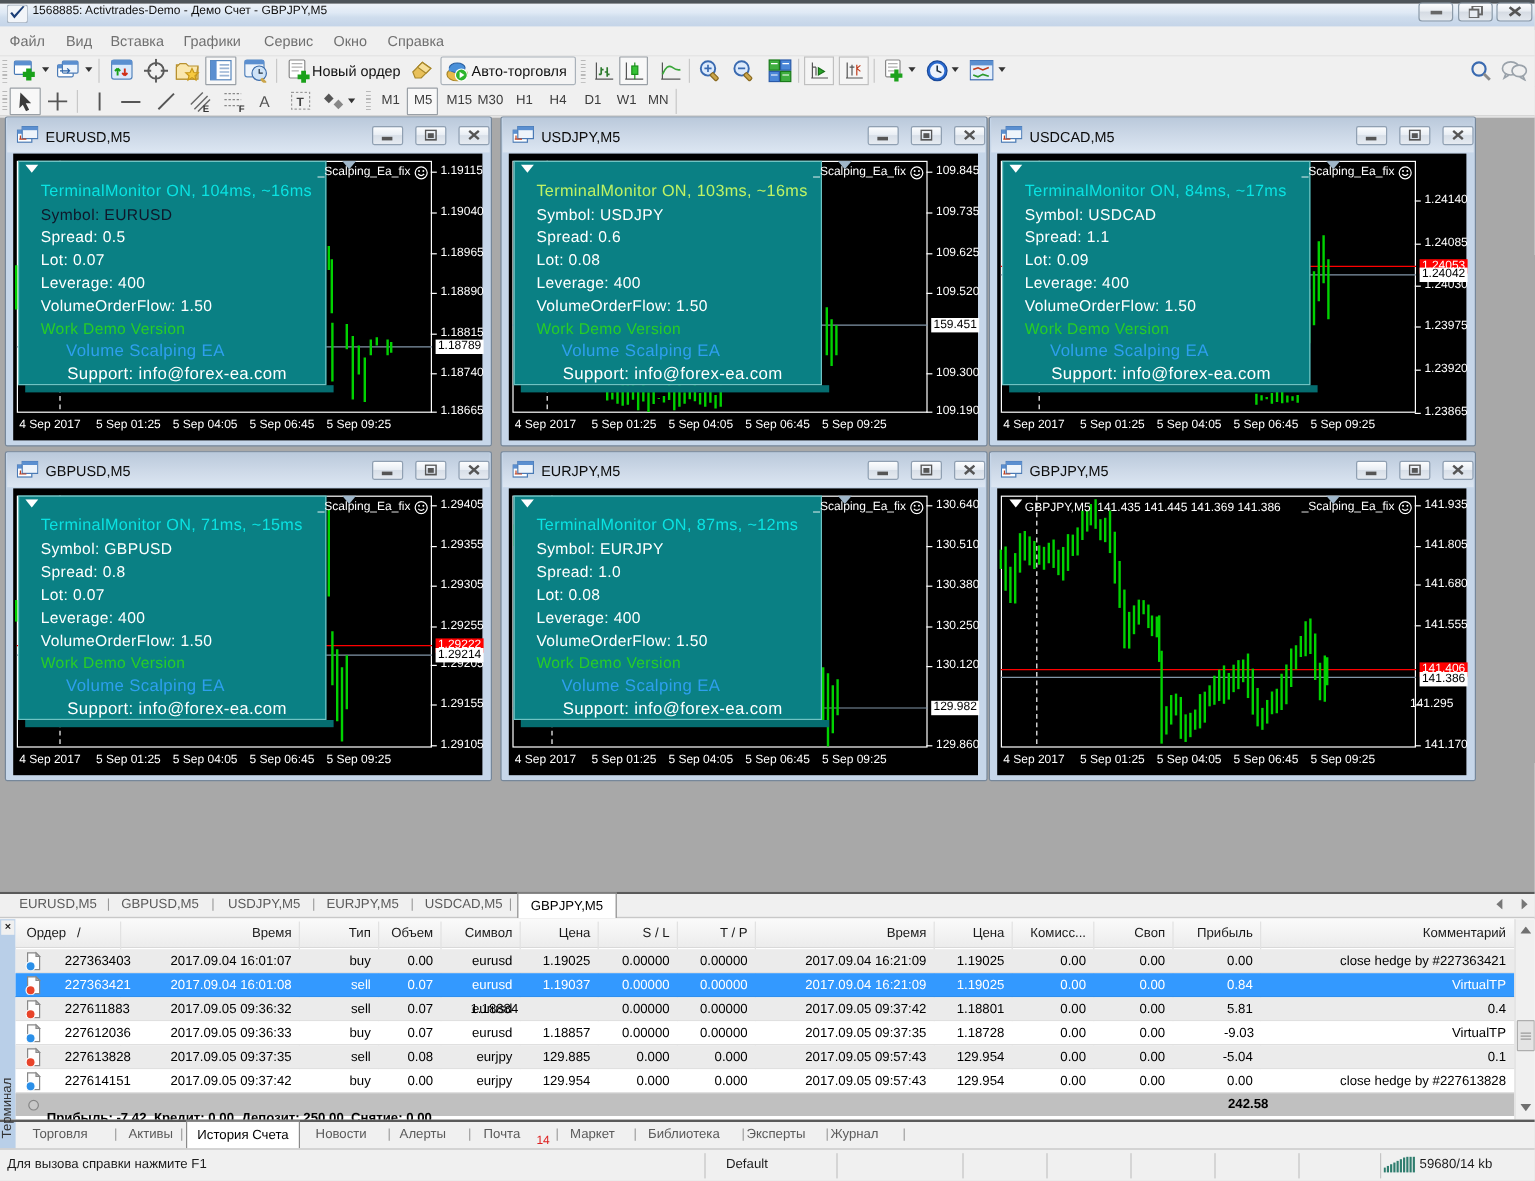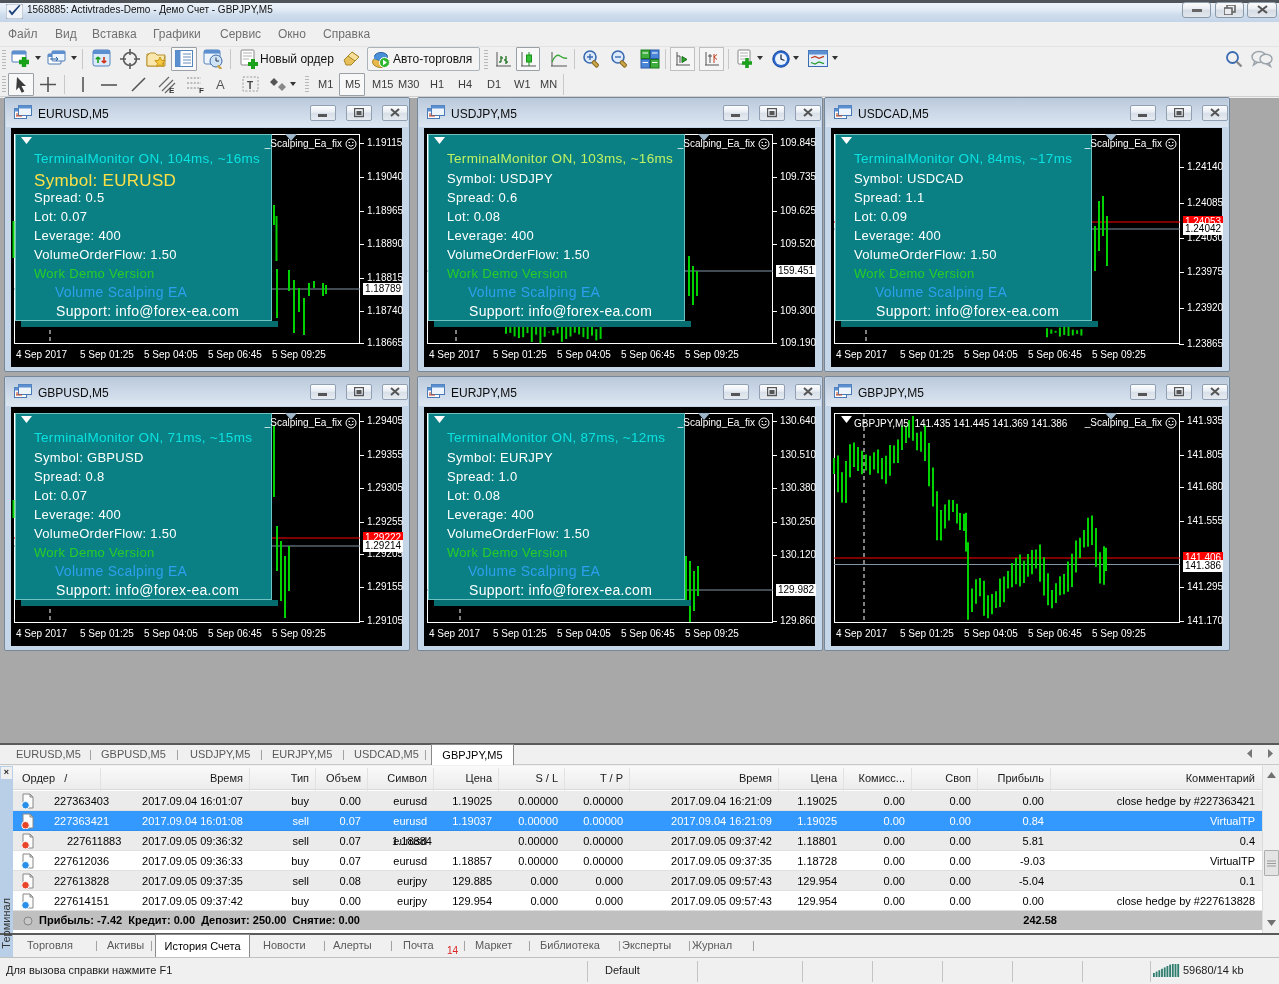--- a/index.html
+++ b/index.html
@@ -313,21 +313,21 @@
     <div class="ab tick" style="left:354px;top:180px"></div>
     <div class="ab pl" style="left:362px;top:174px">1.18815</div>
     <div class="ab tick" style="left:354px;top:213px"></div>
     <div class="ab pl" style="left:362px;top:207px">1.18740</div>
     <div class="ab tick" style="left:354px;top:245px"></div>
     <div class="ab pl" style="left:362px;top:239px">1.18665</div>
     <div class="ab pbox" style="top:185px">1.18789</div>
     <div class="ab psh" style="left:16px;top:223px;width:257px;height:6px"></div>
     <div class="ab panel" style="left:10px;top:36px;width:257px;height:187px">
       <div class="ab pt" style="left:18px;top:16px;font-size:13.5px;color:#0ae2e2">TerminalMonitor ON, 104ms, ~16ms</div>
-      <div class="ab pt" style="left:18px;top:36px;font-size:17px;color:#fde047">Symbol: EURUSD</div>
+      <div class="ab pt" style="left:18px;top:36px;font-size:13px;color:#0f172a">Symbol: EURUSD</div>
       <div class="ab pt" style="left:18px;top:55px;font-size:13px;color:#fff">Spread: 0.5</div>
       <div class="ab pt" style="left:18px;top:74px;font-size:13px;color:#fff">Lot: 0.07</div>
       <div class="ab pt" style="left:18px;top:93px;font-size:13px;color:#fff">Leverage: 400</div>
       <div class="ab pt" style="left:18px;top:112px;font-size:13px;color:#fff">VolumeOrderFlow: 1.50</div>
       <div class="ab pt" style="left:18px;top:131px;font-size:13px;color:#27cd27">Work Demo Version</div>
       <div class="ab pt" style="left:39px;top:149px;font-size:14px;color:#2e9fee">Volume Scalping EA</div>
       <div class="ab pt" style="left:40px;top:168px;font-size:14px;color:#fff">Support: info@forex-ea.com</div>
     </div>
     <div class="ab scalp" style="left:0;top:40px;width:337px;text-align:right">_Scalping_Ea_fix</div>
     <svg class="ab" style="left:340px;top:40px" width="12" height="12" viewBox="0 0 12 12">
@@ -788,21 +788,21 @@
     </svg>
     <div class="ab tick" style="left:354px;top:44px"></div>
     <div class="ab pl" style="left:362px;top:38px">141.935</div>
     <div class="ab tick" style="left:354px;top:78px"></div>
     <div class="ab pl" style="left:362px;top:72px">141.805</div>
     <div class="ab tick" style="left:354px;top:110px"></div>
     <div class="ab pl" style="left:362px;top:104px">141.680</div>
     <div class="ab tick" style="left:354px;top:144px"></div>
     <div class="ab pl" style="left:362px;top:138px">141.555</div>
     <div class="ab tick" style="left:354px;top:210px"></div>
-    <div class="ab pl" style="left:362px;top:204px">141.295</div>
+    <div class="ab pl" style="left:350px;top:204px">141.295</div>
     <div class="ab tick" style="left:354px;top:244px"></div>
     <div class="ab pl" style="left:362px;top:238px">141.170</div>
     <div class="ab rbox" style="top:175px">141.406</div>
     <div class="ab pbox" style="top:183px">141.386</div>
     <div class="ab scalp" style="left:0;top:40px;width:337px;text-align:right">_Scalping_Ea_fix</div>
     <svg class="ab" style="left:340px;top:40px" width="12" height="12" viewBox="0 0 12 12">
       <circle cx="6" cy="6" r="5" fill="none" stroke="#fff"></circle>
       <circle cx="4.2" cy="4.5" r="0.8" fill="#fff"></circle>
       <circle cx="7.8" cy="4.5" r="0.8" fill="#fff"></circle>
       <path d="M3.5 7 q2.5 2.6 5 0" fill="none" stroke="#fff"></path>
@@ -910,21 +910,21 @@
       <div class="ab cell" style="left:798px;width:160px;text-align:right;color:#fff">0.00</div>
       <div class="ab cell" style="left:871px;width:160px;text-align:right;color:#fff">0.84</div>
       <div class="ab cell" style="left:1082px;width:160px;text-align:right;color:#fff">VirtualTP</div>
     </div>
     <div class="ab trow" style="top:65px;width:1249px;background:#ebebeb;border-bottom:1px solid #e0e0e0">
       <svg class="ab" style="left:7px;top:2px" width="16" height="16" viewBox="0 0 16 16">
         <path d="M3 1 h7 l3 3 v11 h-10 z" fill="#fdfdfd" stroke="#888"></path>
         <path d="M10 1 l3 3 h-3 z" fill="#d8d8d8" stroke="#888"></path>
         <circle cx="5.5" cy="12.2" r="3.8" fill="#e8442a" stroke="#fff"></circle>
       </svg>
-      <div class="ab cell" style="left:54px;color:#000">227611883</div>
+      <div class="ab cell" style="left:41px;color:#000">227611883</div>
       <div class="ab cell" style="left:70px;width:160px;text-align:right;color:#000">2017.09.05 09:36:32</div>
       <div class="ab cell" style="left:136px;width:160px;text-align:right;color:#000">sell</div>
       <div class="ab cell" style="left:188px;width:160px;text-align:right;color:#000">0.07</div>
       <div class="ab cell" style="left:254px;width:160px;text-align:right;color:#000">eurusd</div>
       <div class="ab cell" style="left:319px;width:160px;text-align:center;color:#000">1.18884</div>
       <div class="ab cell" style="left:385px;width:160px;text-align:right;color:#000">0.00000</div>
       <div class="ab cell" style="left:450px;width:160px;text-align:right;color:#000">0.00000</div>
       <div class="ab cell" style="left:599px;width:160px;text-align:right;color:#000">2017.09.05 09:37:42</div>
       <div class="ab cell" style="left:664px;width:160px;text-align:right;color:#000">1.18801</div>
       <div class="ab cell" style="left:732px;width:160px;text-align:right;color:#000">0.00</div>
@@ -992,21 +992,21 @@
       <div class="ab cell" style="left:664px;width:160px;text-align:right;color:#000">129.954</div>
       <div class="ab cell" style="left:732px;width:160px;text-align:right;color:#000">0.00</div>
       <div class="ab cell" style="left:798px;width:160px;text-align:right;color:#000">0.00</div>
       <div class="ab cell" style="left:871px;width:160px;text-align:right;color:#000">0.00</div>
       <div class="ab cell" style="left:1082px;width:160px;text-align:right;color:#000">close hedge by #227613828</div>
     </div>
     <div class="ab tsum">
       <svg class="ab" style="left:10px;top:5px" width="10" height="10">
         <circle cx="5" cy="5" r="4" fill="#c8c8c8" stroke="#858585"></circle>
       </svg>
-      <div class="ab" style="left:26px;top:3px;font-weight:bold">Прибыль: -7.42&nbsp; Кредит: 0.00&nbsp; Депозит: 250.00&nbsp; Снятие: 0.00</div>
+      <div class="ab" style="left:26px;top:15px;font-weight:bold">Прибыль: -7.42&nbsp; Кредит: 0.00&nbsp; Депозит: 250.00&nbsp; Снятие: 0.00</div>
       <div class="ab" style="left:884px;width:160px;text-align:right;top:3px;font-weight:bold">242.58</div>
     </div>
     <div class="ab sbar">
       <svg class="ab" style="left:4px;top:6px" width="9" height="7">
         <path d="M4.5 0 L9 6 H0 z" fill="#707070"></path>
       </svg>
       <div class="ab" style="left:1px;top:84px;width:15px;height:26px;background:#e4e4e4;border:1px solid #aeaeae;border-radius:1px"></div>
       <svg class="ab" style="left:4px;top:94px" width="9" height="7">
         <path d="M0 1 h9 M0 3.5 h9 M0 6 h9" stroke="#9a9a9a"></path>
       </svg>

